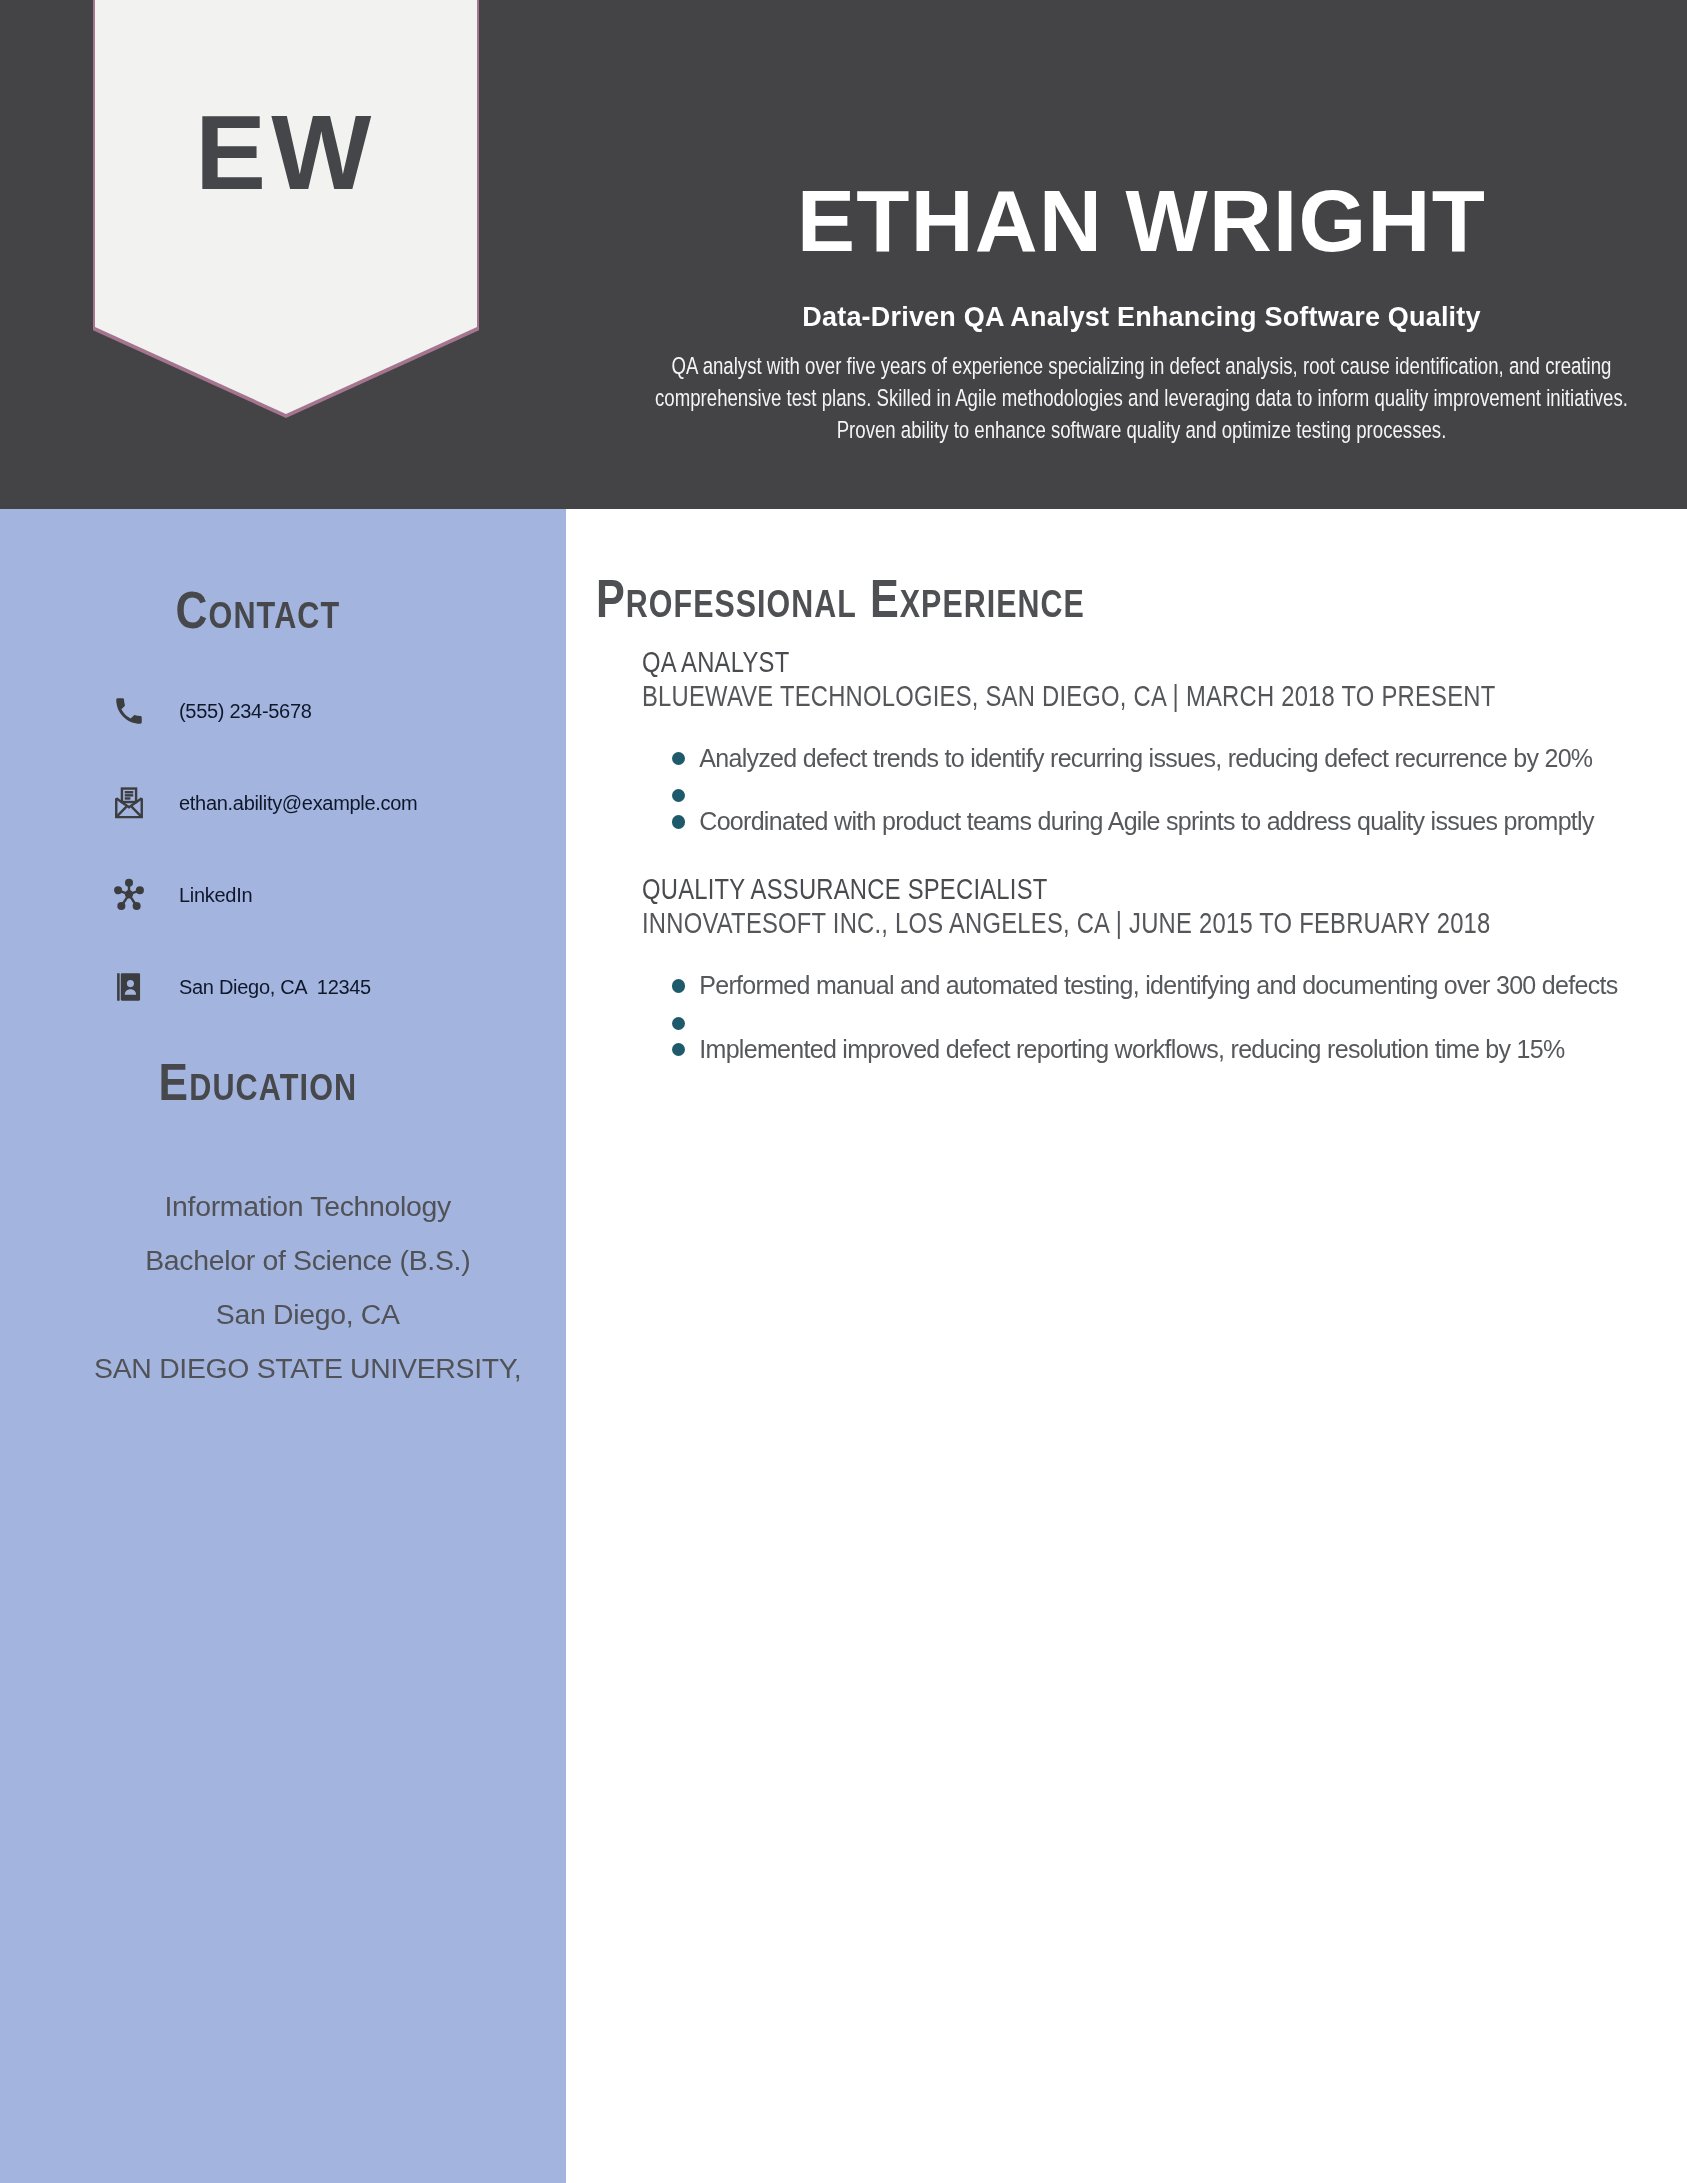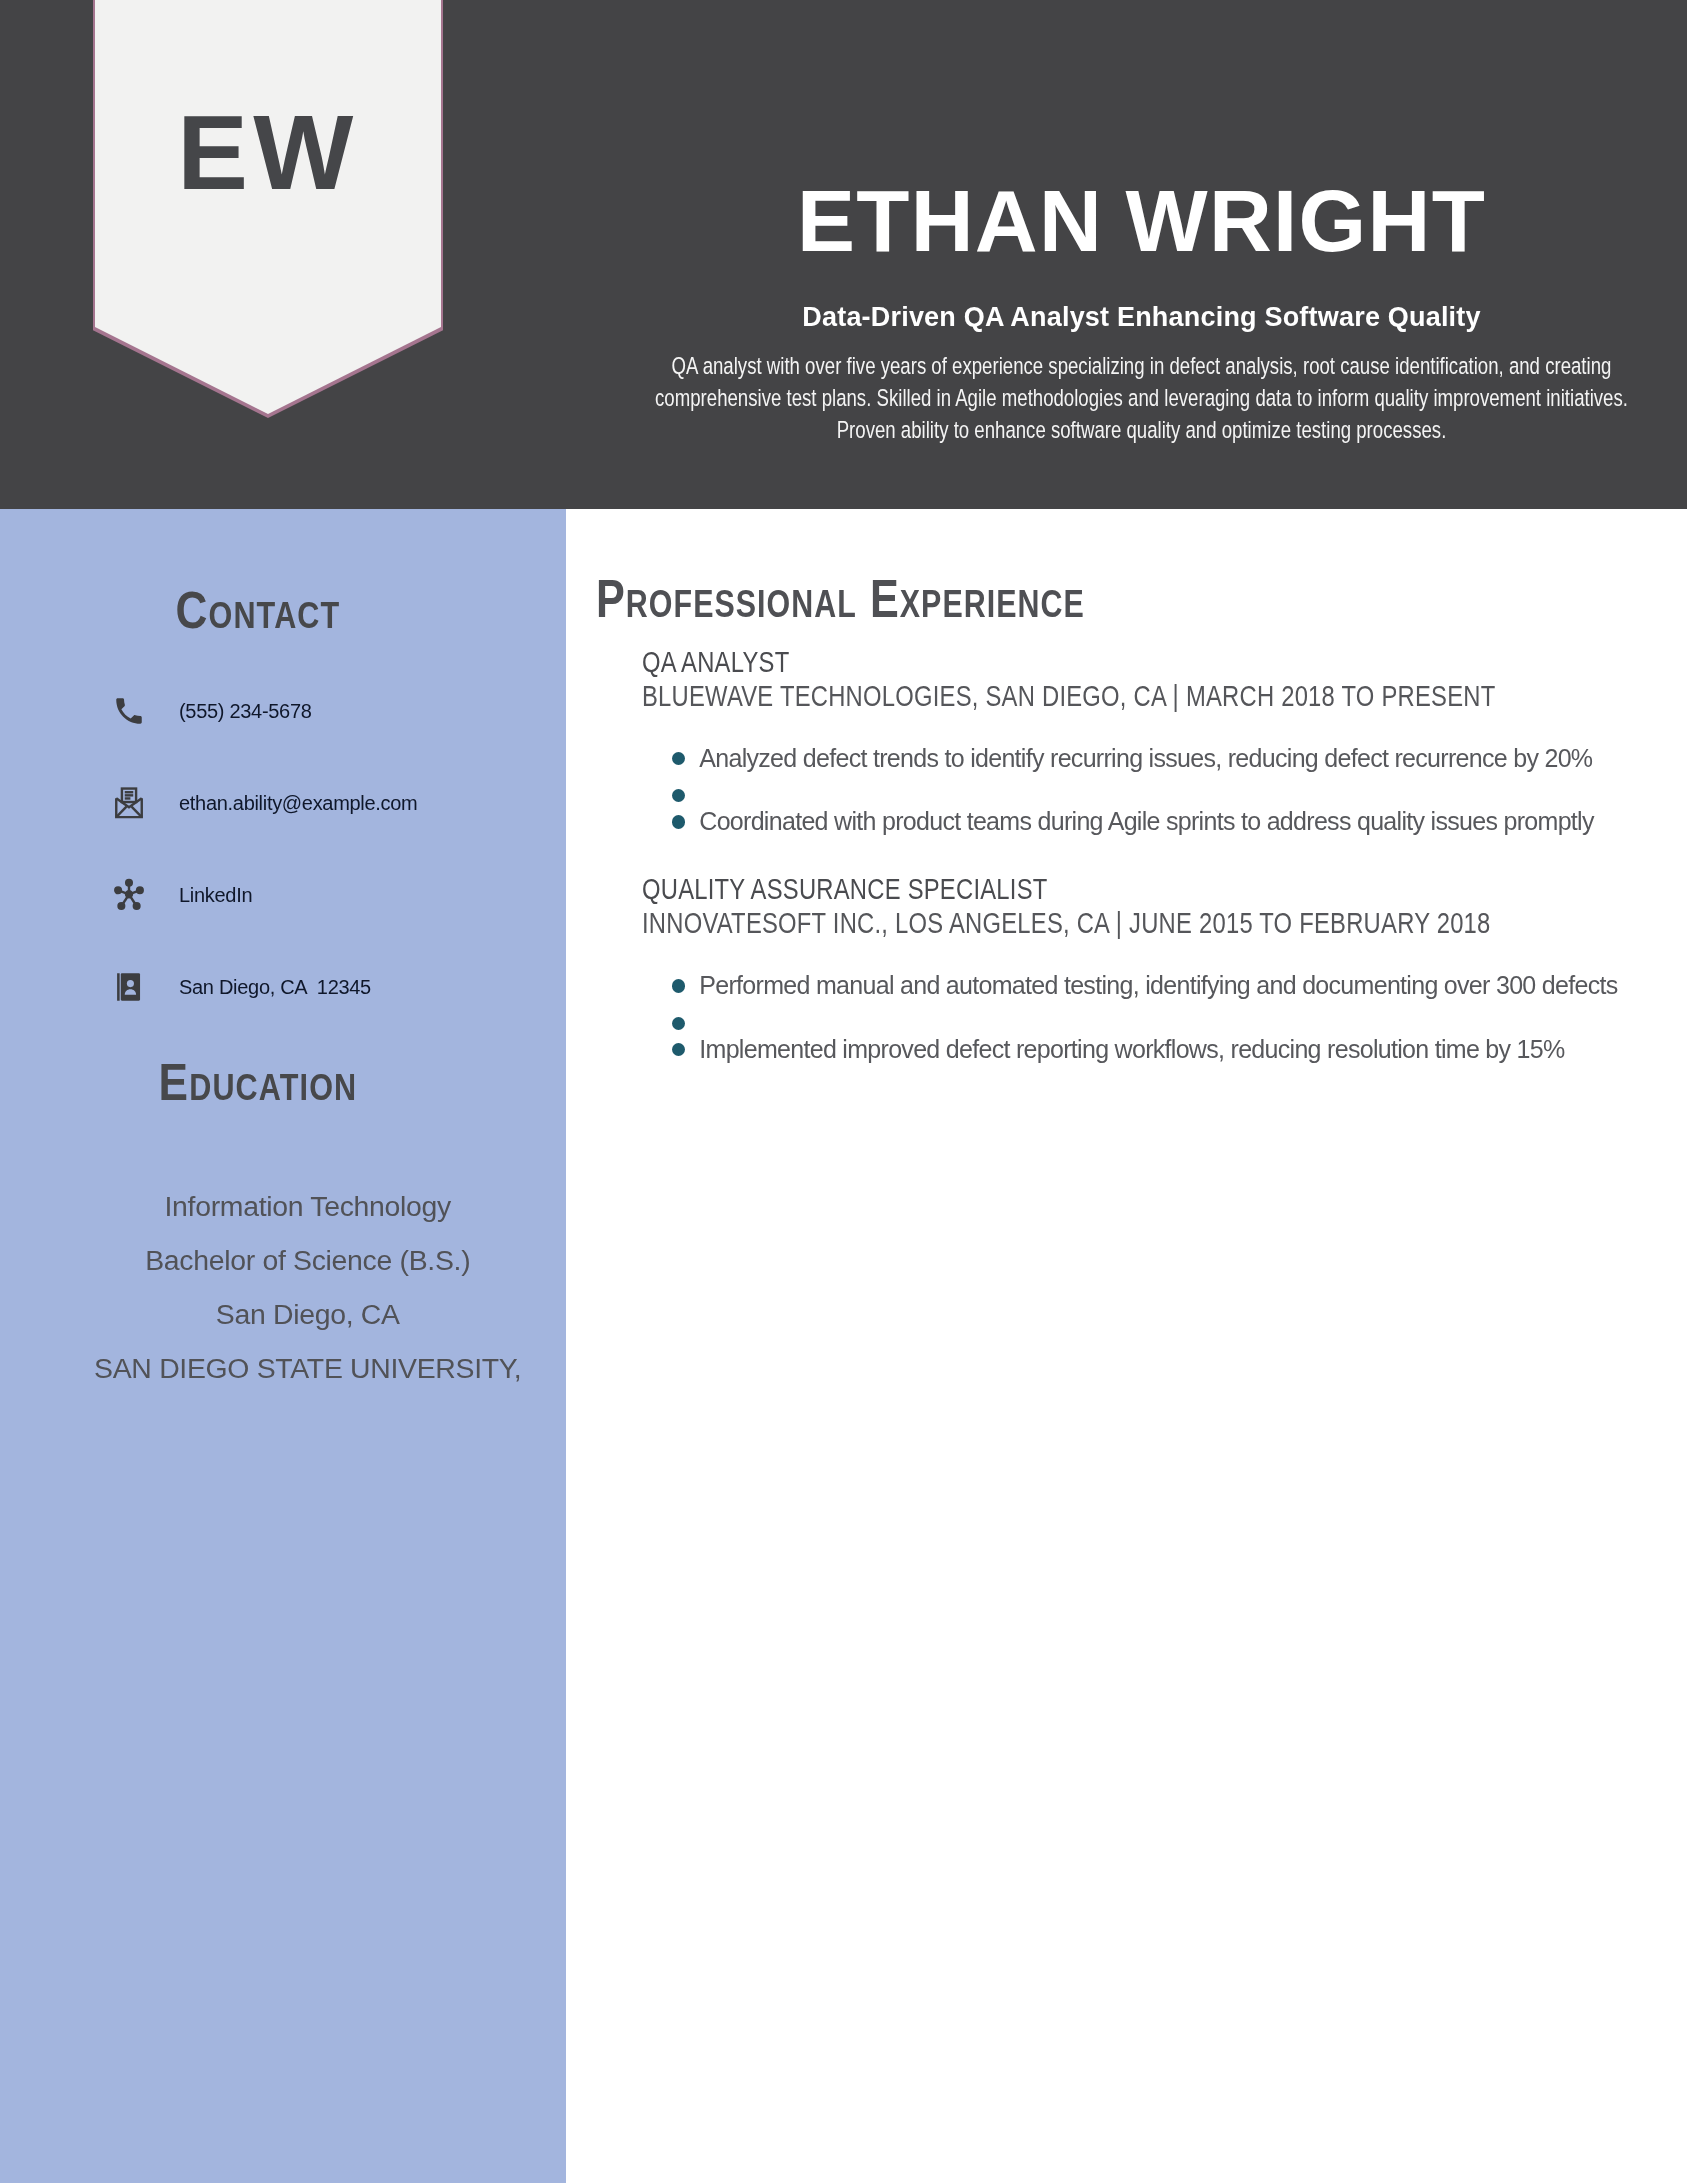--- a/index.html
+++ b/index.html
@@ -1,21 +1,21 @@
 <!DOCTYPE html>
 <html style="font-size:10.6px"><head>
 <meta charset="utf-8">
 <style>
   html,body{margin:0;padding:0;background:#ffffff;}
   body{width:1687px;height:2183px;position:relative;font-family:"Liberation Sans",sans-serif;overflow:hidden;}
   .page{position:absolute;inset:0;background:#ffffff;}
 
   
   .header{position:absolute;top:0;left:0;width:1687px;height:509px;background:#444446;}
-  .badge-outer{position:absolute;top:0;left:93px;width:350px;height:418px;background:#a5758f;
+  .badge-outer{position:absolute;top:0;left:93px;width:386px;height:418px;background:#a5758f;
     clip-path:polygon(0 0,100% 0,100% 79%,50% 100%,0 79%);}
   .badge-inner{position:absolute;top:0;left:2px;right:2px;bottom:4px;background:#f2f2f1;
     clip-path:polygon(0 0,100% 0,100% 79%,50% 100%,0 79%);}
   .monogram{position:absolute;top:99px;left:0;width:100%;text-align:center;
     font-size:106px;font-weight:700;letter-spacing:5.3px;color:#454649;line-height:1;}
   .header-text{position:absolute;left:629px;top:177px;width:1025px;text-align:center;color:#ffffff;}
   .name{font-size:87px;line-height:1.02;letter-spacing:1.3px;white-space:nowrap;}
   .name-first{font-weight:700;margin-right:22.5px;}
   .name-last{font-weight:700;text-align:right;}
   .tagline{margin-top:36px;font-size:27px;font-weight:700;letter-spacing:0.2px;}

